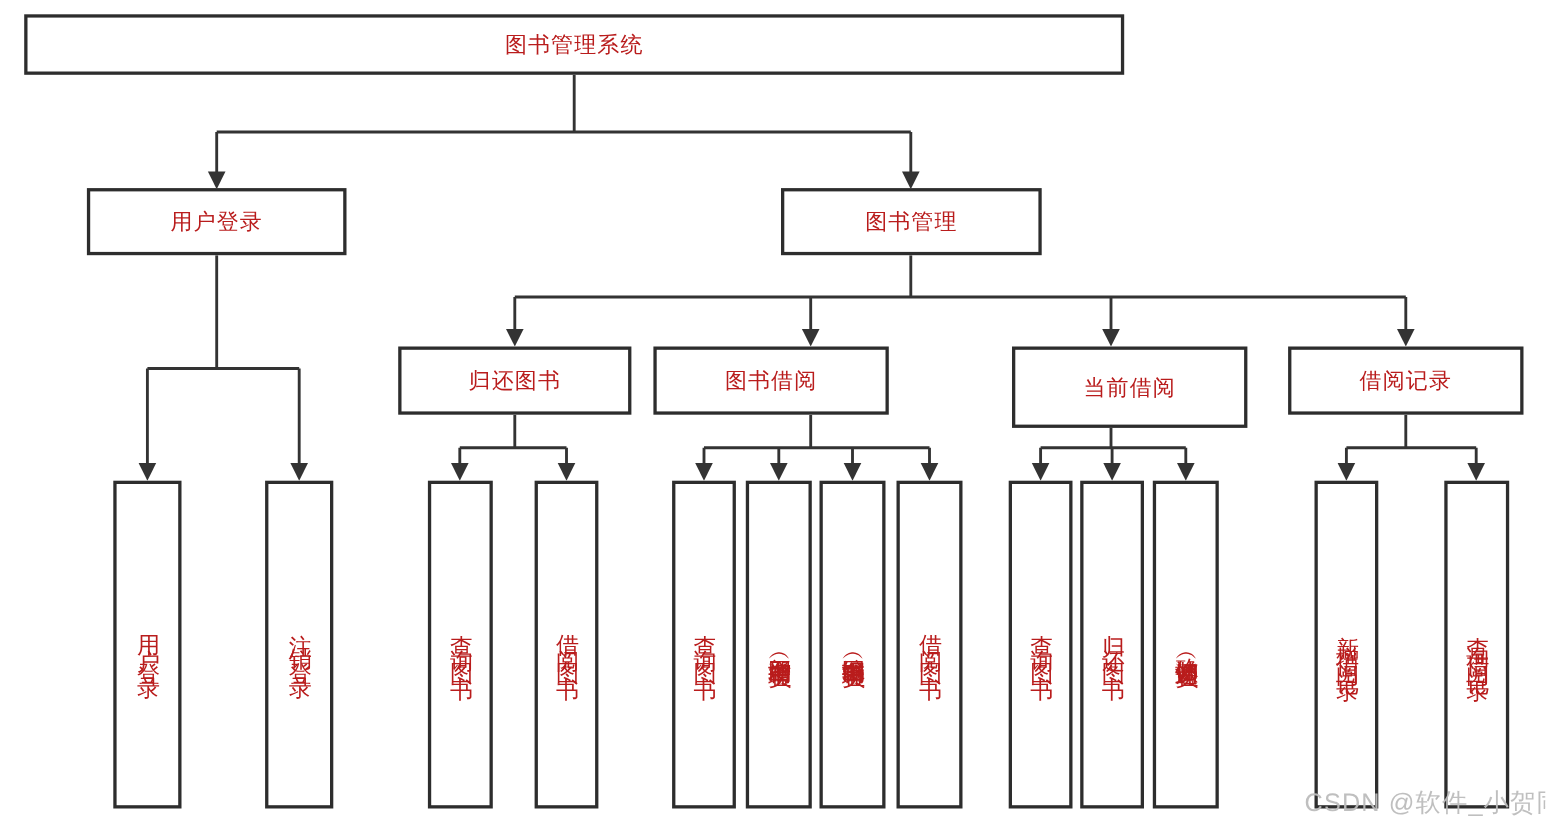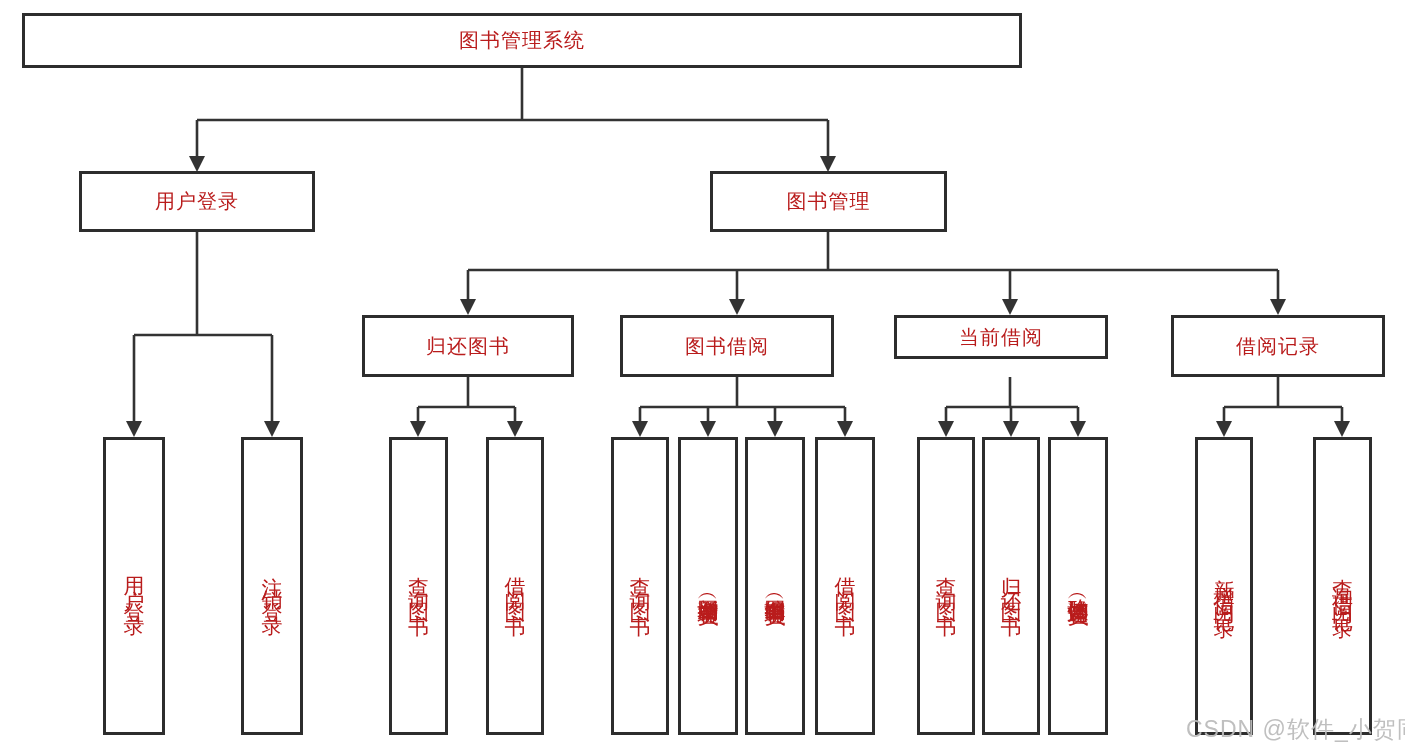--- a/index.html
+++ b/index.html
@@ -95,24 +95,24 @@
   <div class="node hnode" style="left:79px;top:171px;width:236px;height:61px;">
     <span>用户登录</span>
   </div>
   <div class="node hnode" style="left:710px;top:171px;width:237px;height:61px;align-items:center;">
     <span>图书管理</span>
   </div>
 
   <div class="node hnode" style="left:362px;top:315px;width:212px;height:62px;">
     <span>归还图书</span>
   </div>
-  <div class="node hnode" style="left:620px;top:315px;width:214px;height:62px;">
+  <div class="node hnode" style="left:594px;top:315px;width:214px;height:62px;">
     <span>图书借阅</span>
   </div>
-  <div class="node hnode" style="left:894px;top:315px;width:214px;height:44px;">
+  <div class="node hnode" style="left:920px;top:315px;width:214px;height:74px;">
     <span>当前借阅</span>
   </div>
   <div class="node hnode" style="left:1171px;top:315px;width:214px;height:62px;">
     <span>借阅记录</span>
   </div>
 
   <div class="node leaf sp-wide" style="left:103px;width:62px;">
     <span>用户登录</span>
   </div>
   <div class="node leaf sp-wide" style="left:241px;width:62px;">

